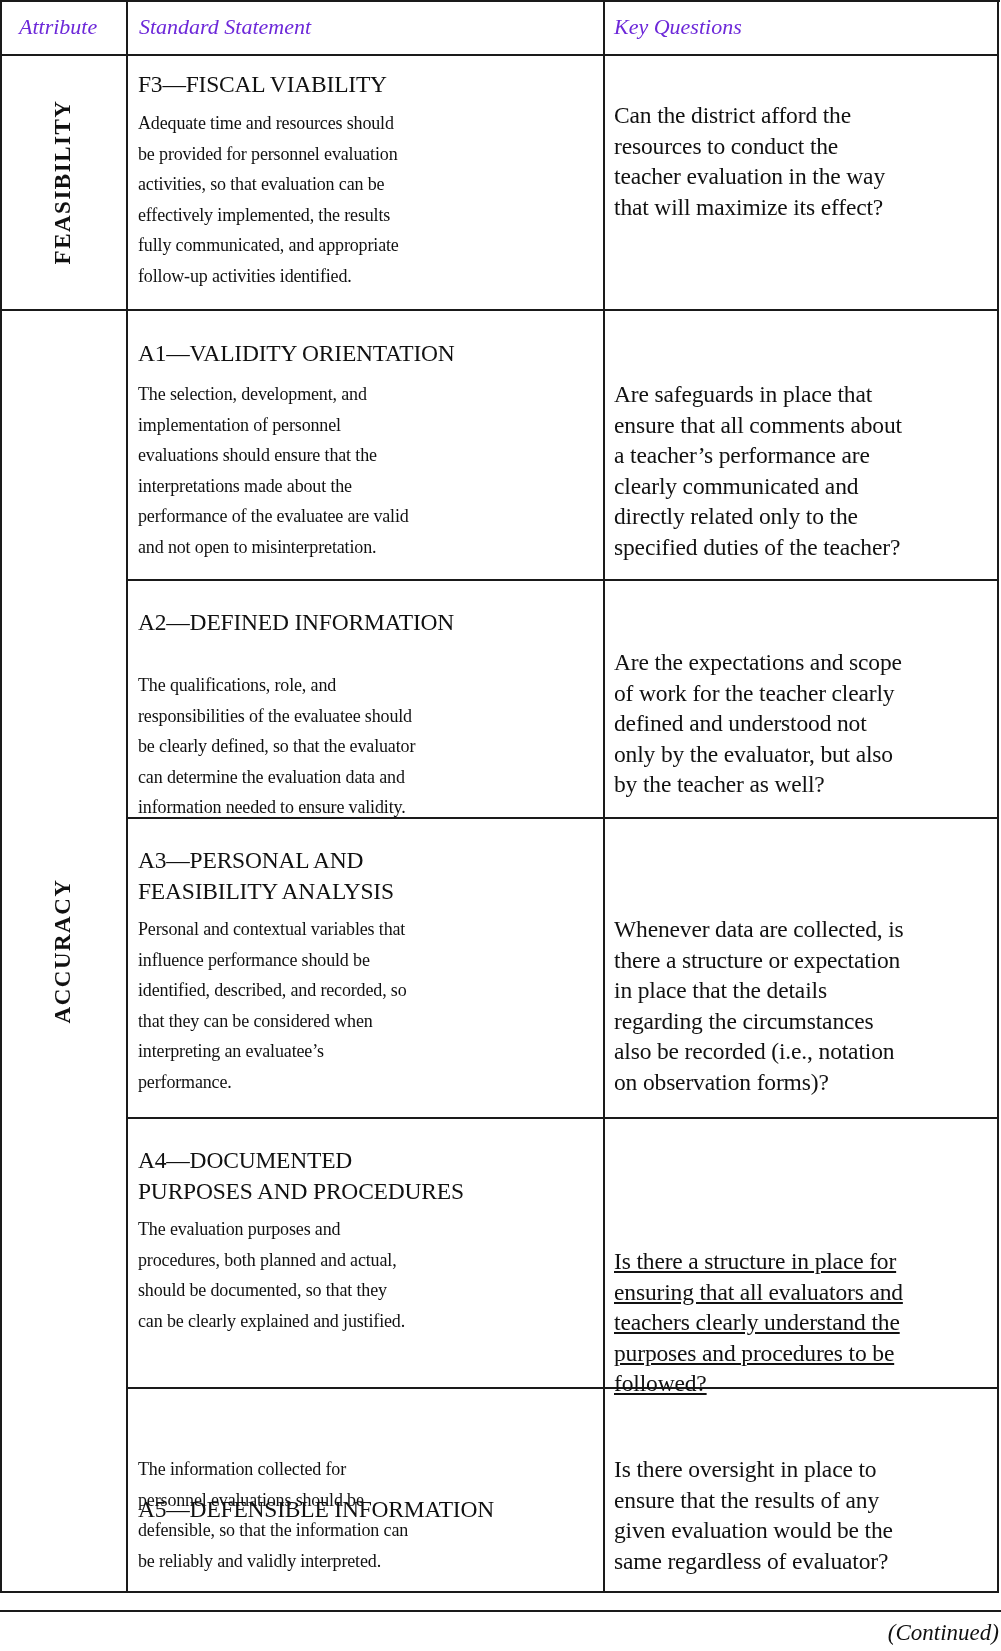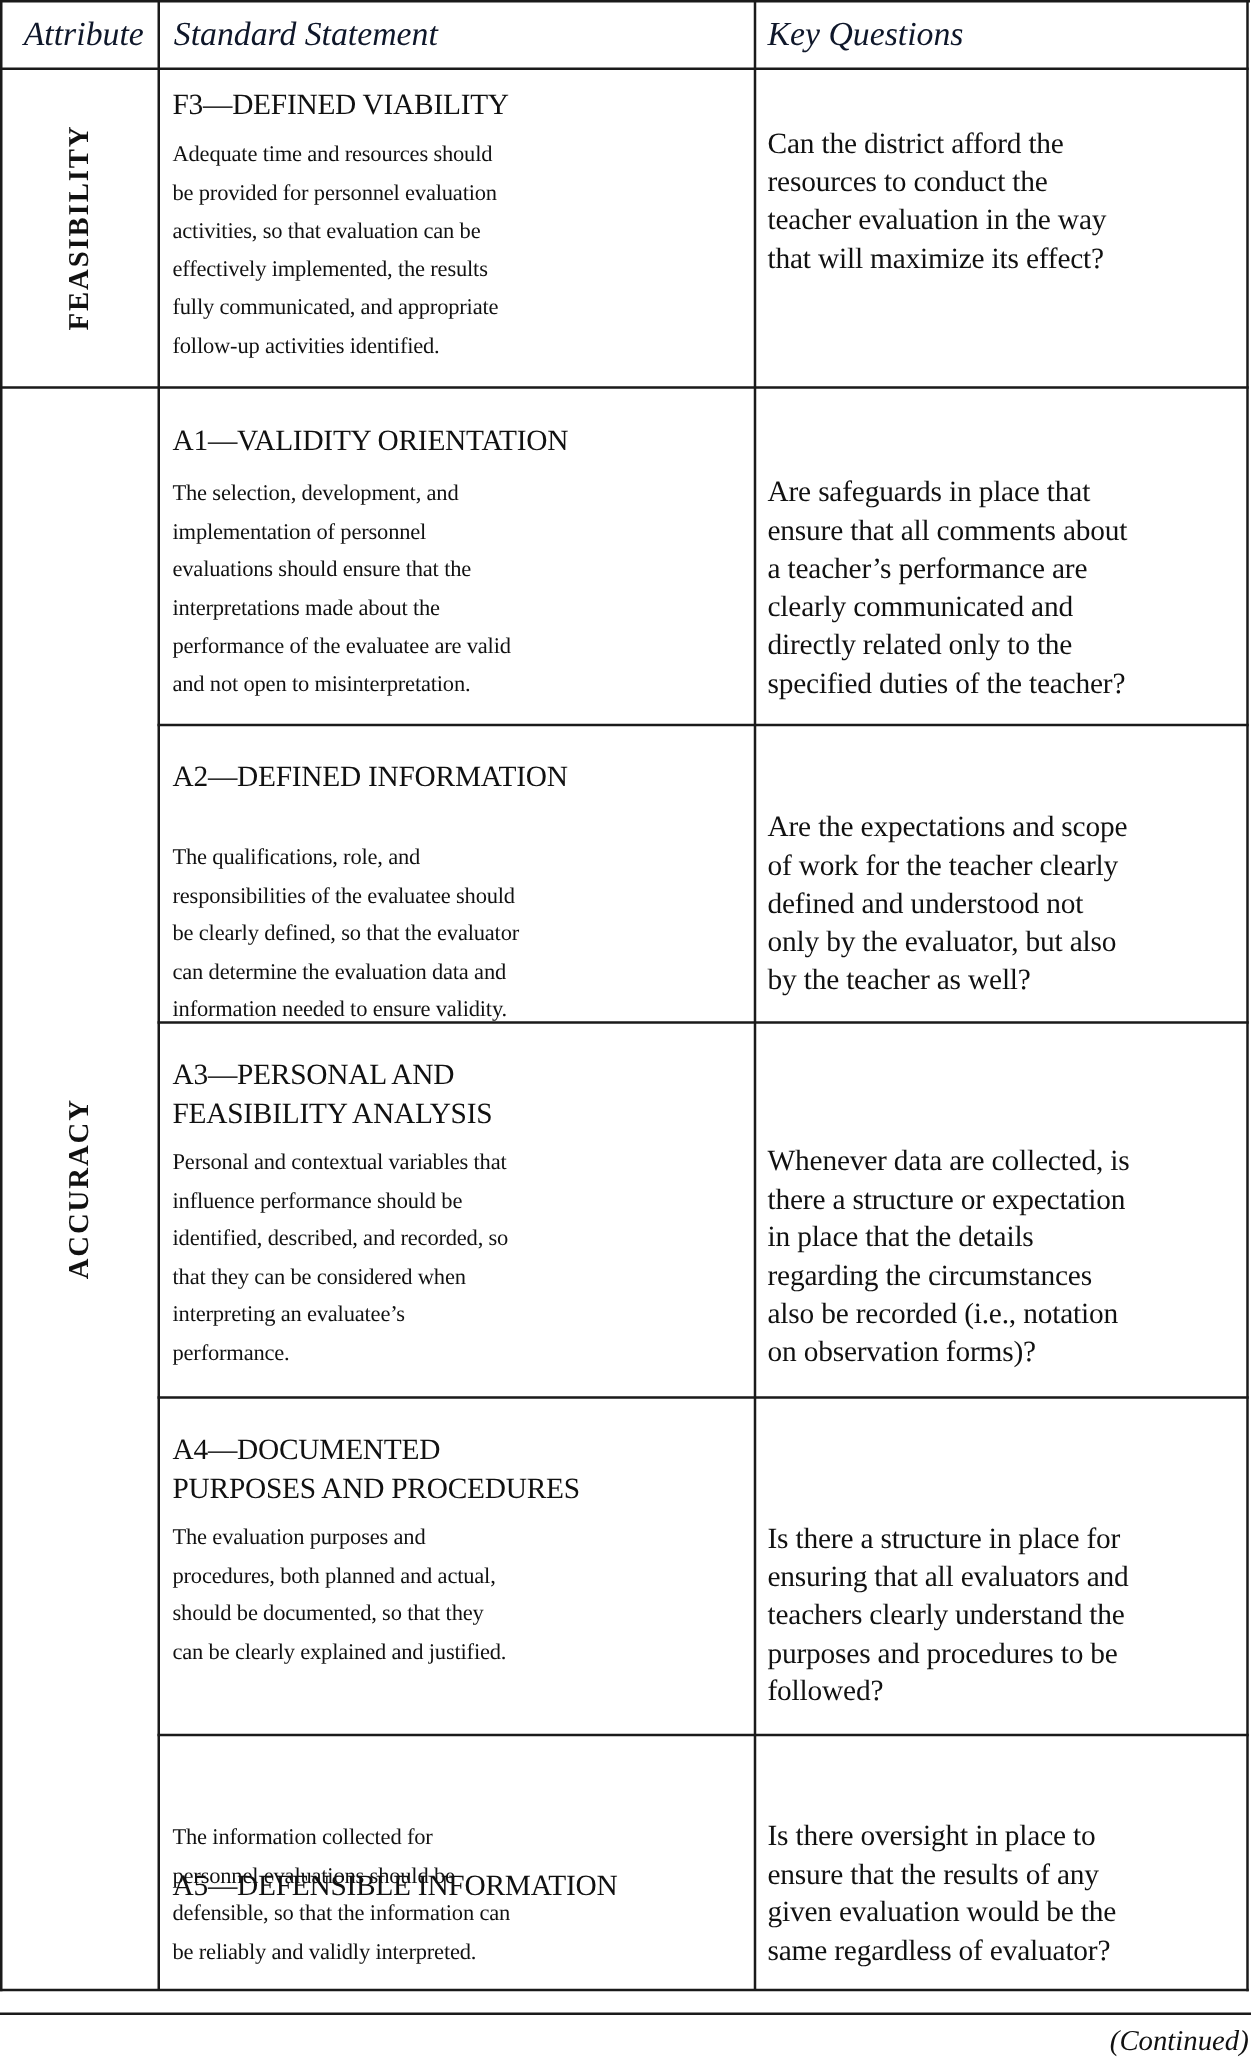--- a/index.html
+++ b/index.html
@@ -1,20 +1,20 @@
 <!DOCTYPE html>
 <html><head>
 <meta charset="utf-8">
 <style>
   html, body { margin: 0; padding: 0; background: #ffffff; }
   body { width: 1001px; height: 1651px; position: relative; overflow: hidden;
          font-family: "Liberation Serif", "DejaVu Serif", serif; color: #111111; }
   .hline { position: absolute; height: 2px; background: #1a1a1a; }
   .vline { position: absolute; width: 2px; background: #1a1a1a; }
-  .hdr { position: absolute; top: 12px; font-style: italic; font-size: 27px; line-height: 30px; color: #0f172a; text-align: right; }
+  .hdr { position: absolute; top: 12px; font-style: italic; font-size: 22px; line-height: 30px; color: #6d28d9; text-align: right; }
   .title { position: absolute; left: 138px; width: 460px; font-size: 23.5px; line-height: 30.5px;
            letter-spacing: -0.2px; white-space: pre-line; }
   .body-l { position: absolute; left: 138px; width: 462px; font-size: 18px; line-height: 30.5px;
             letter-spacing: -0.15px; white-space: pre-line; }
   .body-r { position: absolute; left: 614px; width: 384px; font-size: 23.5px; line-height: 30.5px;
             letter-spacing: -0.15px; white-space: pre-line; }
   .attr { position: absolute; left: 0; width: 127px; display: flex; align-items: center; justify-content: center; }
   .attr span { display: inline-block; transform: rotate(-90deg); font-weight: bold; font-size: 23px;
                letter-spacing: 1.5px; white-space: nowrap; font-family: "Liberation Serif", "DejaVu Serif", serif; }
   .continued { position: absolute; right: 2px; top: 1618px; font-style: italic; font-size: 23px; line-height: 30px; }
@@ -47,21 +47,21 @@
 <div class="hdr" style="left:614px;">Key Questions</div>
 
 <div class="attr" style="top:55px;height:254px;">
   <span>FEASIBILITY</span>
 </div>
 <div class="attr" style="top:310px;height:1282px;">
   <span>ACCURACY</span>
 </div>
 
 <div>
-  <div class="title" style="top:69px;">F3—DEFINED VIABILITY</div>
+  <div class="title" style="top:69px;">F3—FISCAL VIABILITY</div>
   <div class="body-l" style="top:108px;">Adequate time and resources should
 be provided for personnel evaluation
 activities, so that evaluation can be
 effectively implemented, the results
 fully communicated, and appropriate
 follow-up activities identified.</div>
   <div class="body-r" style="top:100px;">Can the district afford the
 resources to conduct the
 teacher evaluation in the way
 that will maximize its effect?</div>
@@ -114,21 +114,21 @@
 on observation forms)?</div>
 </div>
 
 <div>
   <div class="title" style="top:1145px;">A4—DOCUMENTED
 PURPOSES AND PROCEDURES</div>
   <div class="body-l" style="top:1214px;">The evaluation purposes and
 procedures, both planned and actual,
 should be documented, so that they
 can be clearly explained and justified.</div>
-  <div class="body-r" style="top:1216px;">Is there a structure in place for
+  <div class="body-r" style="top:1246px;text-decoration:underline;">Is there a structure in place for
 ensuring that all evaluators and
 teachers clearly understand the
 purposes and procedures to be
 followed?</div>
 </div>
 
 <div>
   <div class="title" style="top:1494px;">A5—DEFENSIBLE INFORMATION</div>
   <div class="body-l" style="top:1454px;">The information collected for
 personnel evaluations should be

